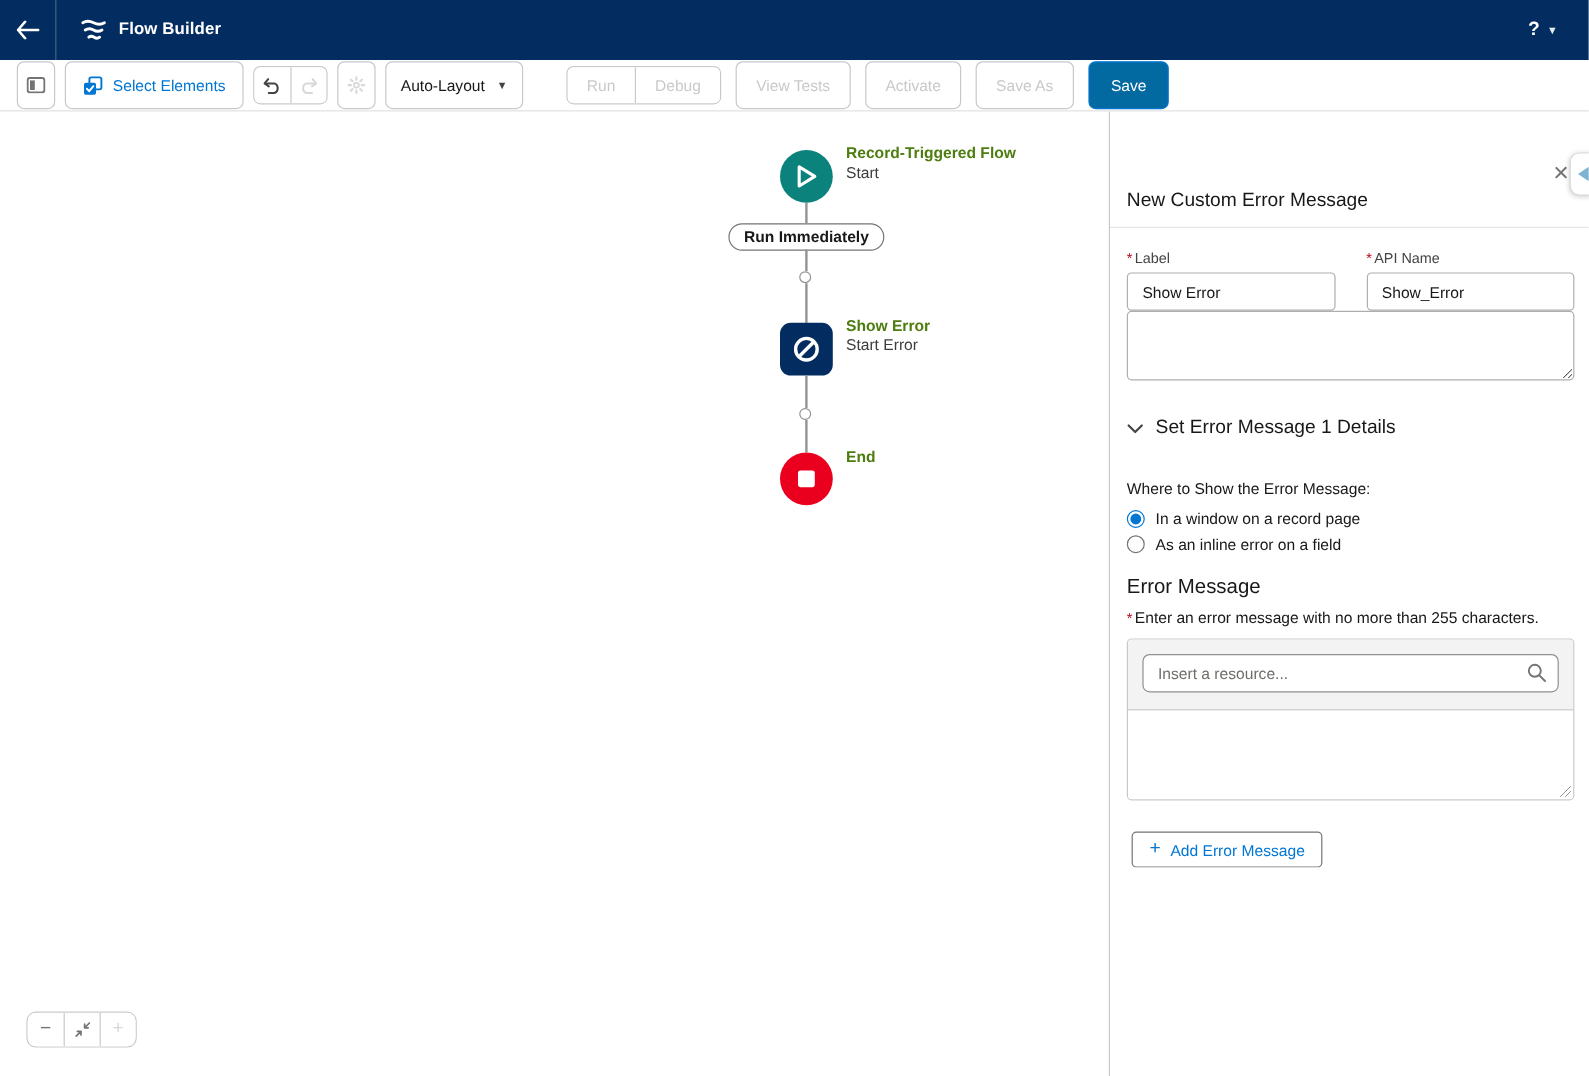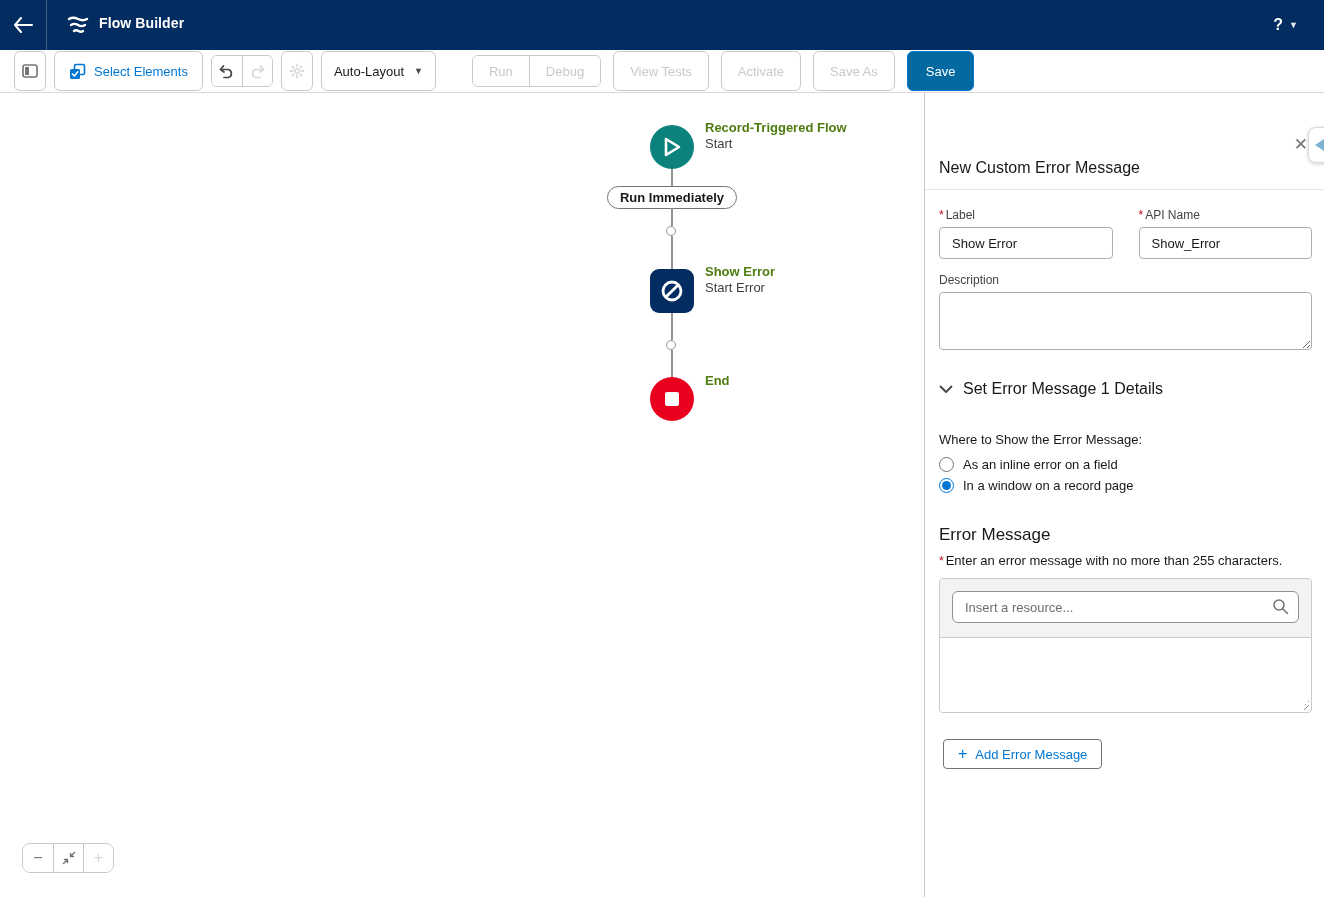--- a/index.html
+++ b/index.html
@@ -132,21 +132,21 @@
   .radio-row { display: flex; align-items: center; gap: 9px; margin-top: 10px; cursor: pointer; }
   .radio-row + .radio-row { margin-top: 6px; }
   .radio {
     width: 15px; height: 15px; border-radius: 50%; border: 1px solid #747474; background: #fff;
     display: inline-flex; align-items: center; justify-content: center; flex: none;
   }
   .radio.checked { border-color: #0176D3; }
   .radio.checked::after { content: ""; width: 9px; height: 9px; border-radius: 50%; background: #0176D3; }
   .radio-label { font-size: 13px; color: #181818; }
 
-  .em-heading { font-size: 17px; color: #181818; margin-top: 32px; font-weight: 400; }
+  .em-heading { font-size: 17px; color: #181818; margin-top: 18px; font-weight: 400; }
   .em-help { font-size: 13px; color: #181818; margin-top: 8px; }
 
   .resource-box {
     margin-top: 10px; border: 1px solid #C9C9C9; border-radius: 4px; overflow: hidden;
   }
   .resource-top { background: #F3F3F3; padding: 12px 12px 14px 12px; }
   .resource-label { font-size: 13px; color: #181818; margin-bottom: 7px; }
   .resource-search { position: relative; }
   .resource-input {
     width: 100%; height: 32px; border: 1px solid #909090; border-radius: 6px;
@@ -333,39 +333,38 @@
           <input class="text-input" type="text" value="Show Error" style="">
         </div>
         <div class="field">
           <label class="field-label">
             <span class="req">*</span><span>API Name</span>
           </label>
           <input class="text-input" type="text" value="Show_Error" style="">
         </div>
       </div>
 
-      <label class="field-label desc-label">Description</label>
       <textarea class="textarea" style=""></textarea>
 
       <div class="section-header">
         <svg width="14" height="9" viewBox="0 0 14 9">
           <path d="M1.5 1.5 L7 7 L12.5 1.5" stroke="#444" stroke-width="1.8" fill="none" stroke-linecap="round" stroke-linejoin="round"></path>
         </svg>
         <span class="section-title">Set Error Message 1 Details</span>
       </div>
 
       <div class="where-label">Where to Show the Error Message:</div>
 
       <div class="radio-row">
+        <span class="radio checked"></span>
+        <span class="radio-label">In a window on a record page</span>
+      </div>
+      <div class="radio-row">
         <span class="radio"></span>
         <span class="radio-label">As an inline error on a field</span>
-      </div>
-      <div class="radio-row">
-        <span class="radio checked"></span>
-        <span class="radio-label">In a window on a record page</span>
       </div>
 
       <h2 class="em-heading">Error Message</h2>
       <div class="em-help">
         <span class="req">*</span><span>Enter an error message with no more than 255 characters.</span>
       </div>
 
       <div class="resource-box">
         <div class="resource-top">
           <div class="resource-search">

